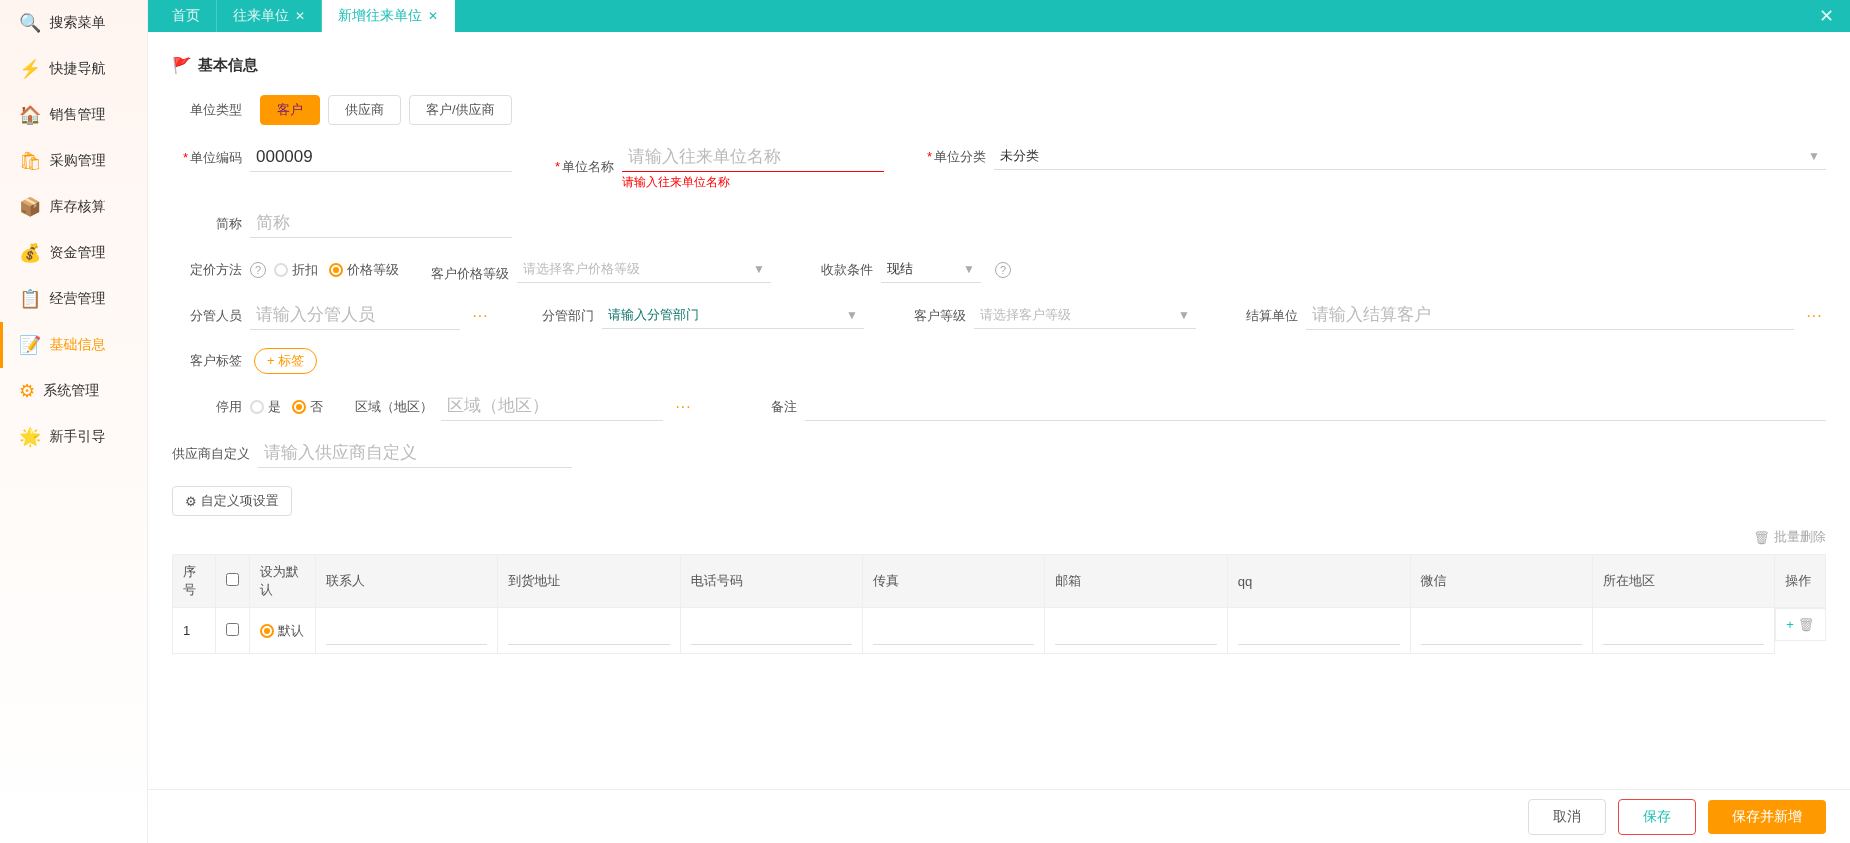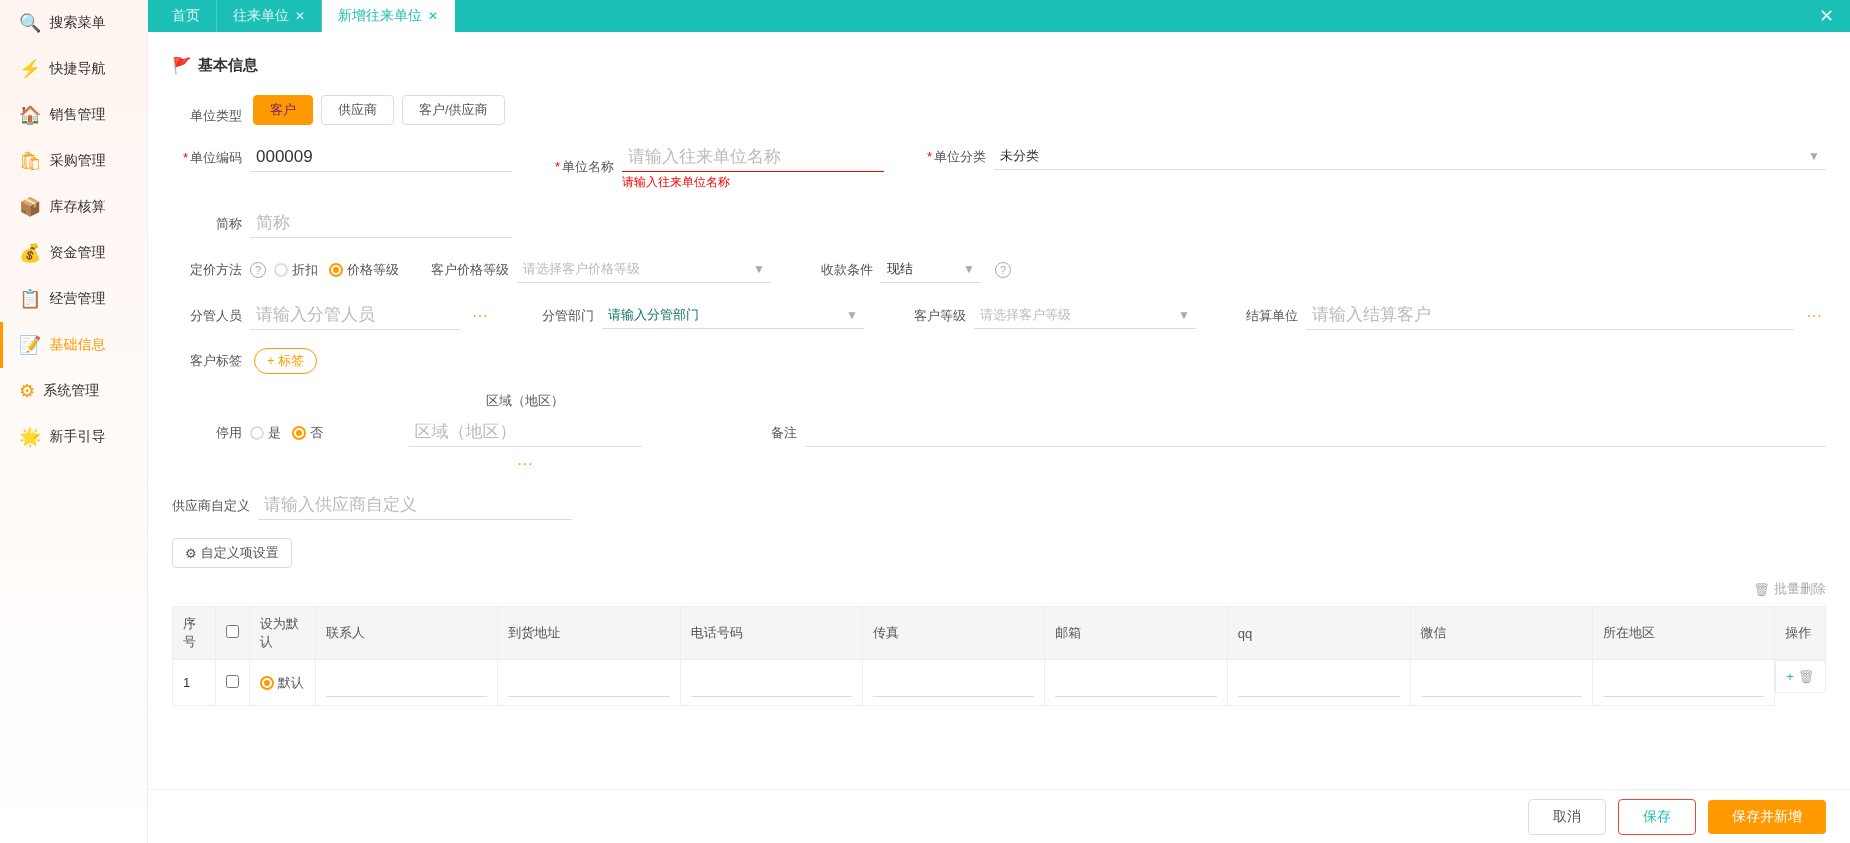--- a/index.html
+++ b/index.html
@@ -386,21 +386,21 @@
   </div>
 
   <div class="content">
 
     <div class="section-title">
       <span class="icon-flag">🚩</span>
       <span>基本信息</span>
     </div>
 
     <div class="form-row">
-      <div class="form-group" style="flex:none; gap:11px; align-items:flex-end;">
+      <div class="form-group" style="flex:none; gap:18px; align-items:center;">
         <span class="form-label">单位类型</span>
         <div class="unit-type-group">
           <button class="unit-type-btn active">客户</button>
           <button class="unit-type-btn">供应商</button>
           <button class="unit-type-btn">客户/供应商</button>
         </div>
       </div>
     </div>
 
     <div class="form-row">
@@ -442,21 +442,21 @@
             <div class="radio-dot"></div>
             <span>折扣</span>
           </div>
           <div class="radio-item">
             <div class="radio-dot checked"></div>
             <span>价格等级</span>
           </div>
         </div>
       </div>
       <div class="divider-col"></div>
-      <div class="form-group" style="max-width:340px;">
+      <div class="form-group" style="max-width:340px;align-items:flex-end;">
         <span class="form-label">客户价格等级</span>
         <div class="form-select">
           <span style="color:#bbb;">请选择客户价格等级</span>
           <span class="arrow">▼</span>
         </div>
       </div>
       <div class="divider-col"></div>
       <div class="form-group">
         <span class="form-label">收款条件</span>
         <div class="form-select" style="flex:0 0 auto; min-width:100px;">
@@ -512,21 +512,21 @@
             <div class="radio-dot"></div>
             <span>是</span>
           </div>
           <div class="radio-item">
             <div class="radio-dot checked"></div>
             <span>否</span>
           </div>
         </div>
       </div>
       <div class="divider-col"></div>
-      <div class="form-group" style="max-width:340px;flex-direction:column;">
+      <div class="form-group" style="max-width:340px;">
         <span class="form-label">区域（地区）</span>
         <input class="form-input" placeholder="区域（地区）" style="">
         <span class="more-btn">···</span>
       </div>
       <div class="divider-col"></div>
       <div class="form-group">
         <span class="form-label">备注</span>
         <input class="form-input" style="">
       </div>
     </div>

